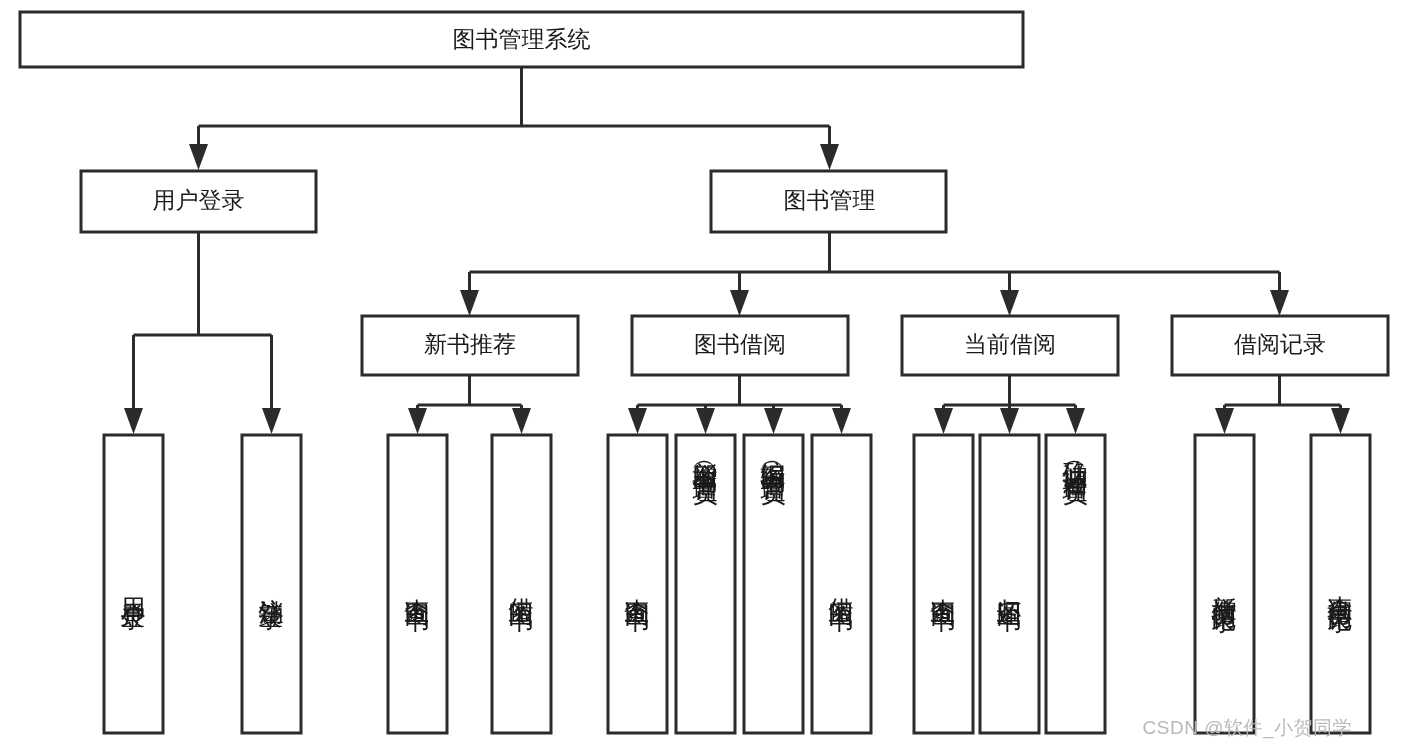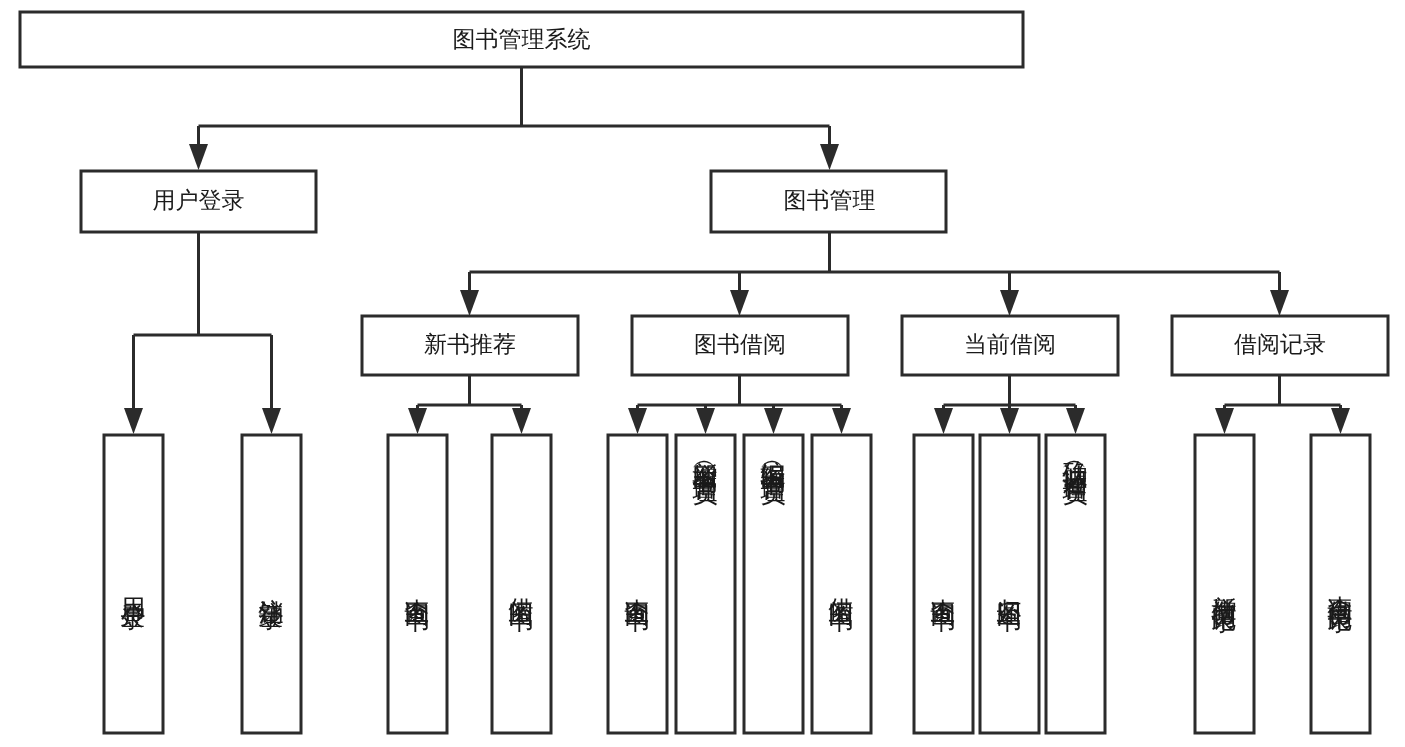--- a/index.html
+++ b/index.html
@@ -227,14 +227,15 @@
   <div class="vert-label-wrap" style="left:1046px; top:435px; width:59px; height:298px; align-items:flex-start;">
     <span class="vert-label" style="margin-top:6px;">确认归还（管理员）</span>
   </div>
   <div class="vert-label-wrap" style="left:1195px; top:435px; width:59px; height:298px;">
     <span class="vert-label">新增借阅记录</span>
   </div>
   <div class="vert-label-wrap" style="left:1311px; top:435px; width:59px; height:298px;">
     <span class="vert-label">查询借阅记录</span>
   </div>
 
+  <div class="watermark">CSDN @软件_小贺同学</div>
 
 </div>
 
 </body></html>

